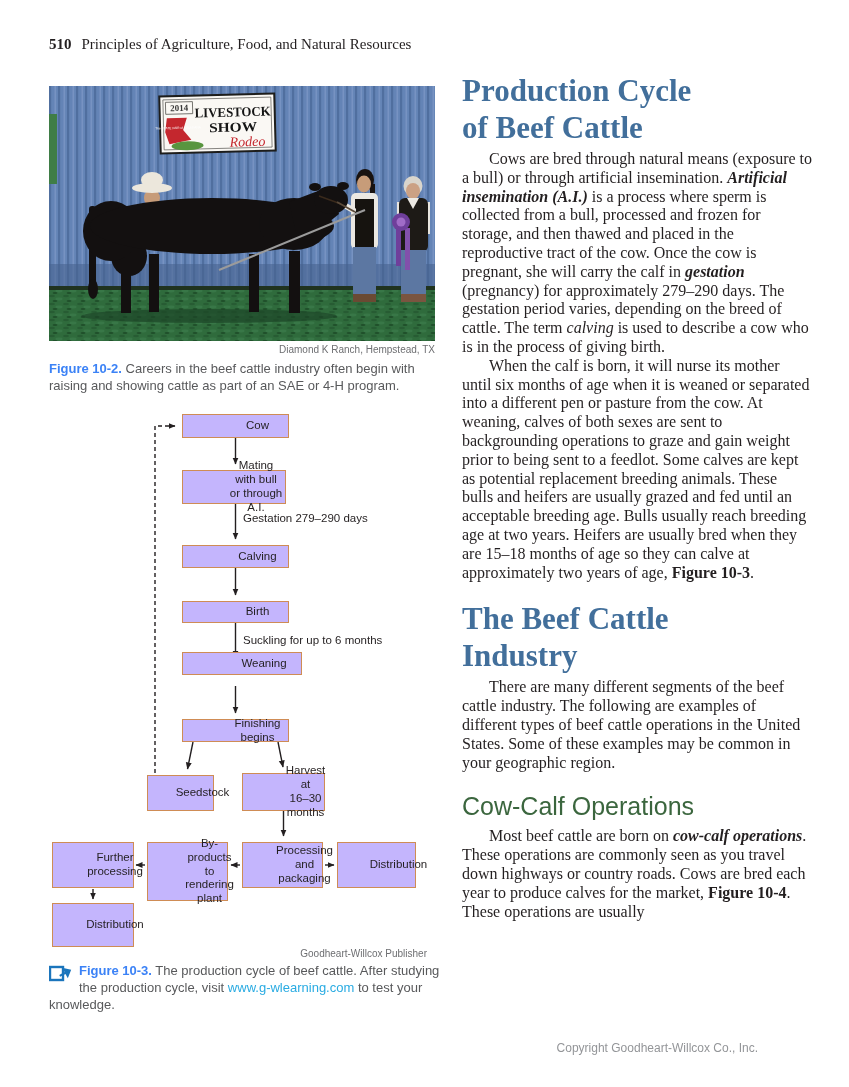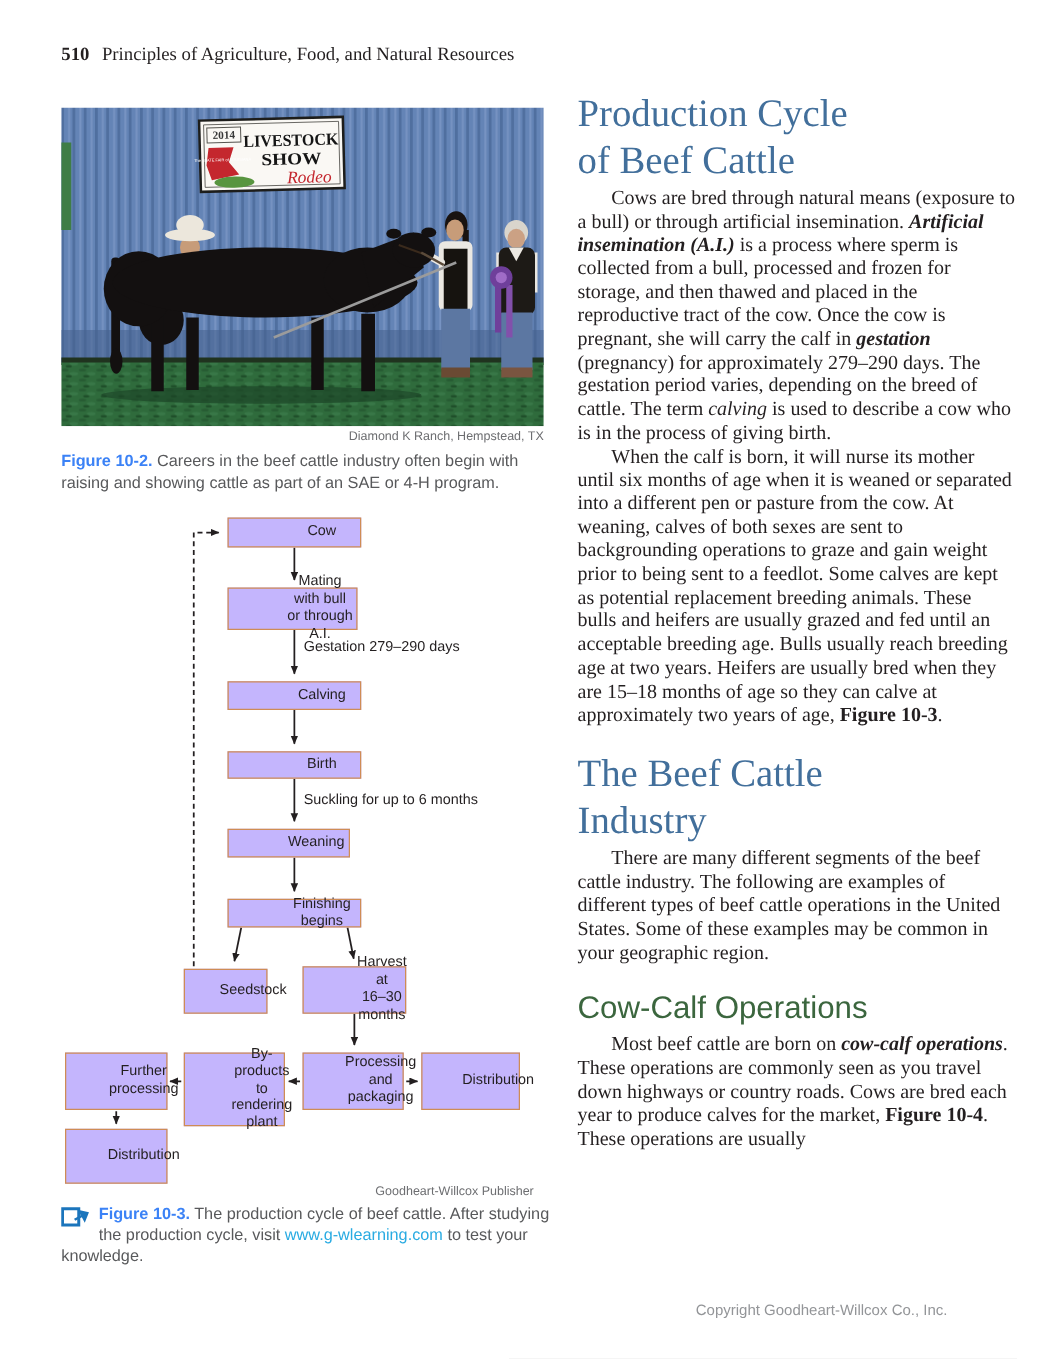--- a/index.html
+++ b/index.html
@@ -24,21 +24,21 @@
   .fc-node{position:absolute;display:flex;align-items:center;justify-content:center;text-align:center;
            background:#c4b5fd;border:1.5px solid #cf8c55;box-sizing:border-box;
            font:11.5px/1.2 "Liberation Sans",sans-serif;color:#231f20;white-space:pre-line;padding-left:44px;}
   .fc-label{position:absolute;font:11.5px "Liberation Sans",sans-serif;color:#231f20;white-space:nowrap;}
   .fc-credit{position:absolute;right:13px;top:543px;font:10px "Liberation Sans",sans-serif;color:#6d6e71;text-align:center;}
   
   .fig3{position:absolute;left:49px;top:962px;width:392px;margin-top:0;}
   .golearn-icon{float:left;margin:1px 6px 0 0;}
   
   .right-col{position:absolute;left:462px;top:72px;width:350px;}
-  .right-col h1{margin:0 0 4px 0;font-family:"Liberation Serif",serif;font-weight:normal;
+  .right-col h1{margin:0 0 4px 0;font-family:"Liberation Serif",serif;font-weight:bold;
                 font-size:31px;line-height:37px;color:#426f9b;white-space:pre-line;}
   .right-col h1.sec2{margin-top:18px;}
   .right-col h2{margin:20px 0 7px 0;font:25px/28px "Liberation Sans",sans-serif;font-weight:normal;color:#3b663e;}
   .body-para{margin:0;font-size:16px;line-height:18.8px;text-indent:27px;}
   .footer{position:absolute;right:91px;top:1041px;font:12px "Liberation Sans",sans-serif;color:#939598;}
 </style>
 </head>
 <body>
 
 <div class="page">
@@ -173,21 +173,21 @@
         <line x1="285" y1="460" x2="294" y2="460" marker-end="url(#ah)"></line>
         <line x1="53" y1="484" x2="53" y2="494" marker-end="url(#ah)"></line>
         <polyline points="115,368 115,21 135,21" stroke-dasharray="4 3" marker-end="url(#ah)"></polyline>
       </g>
     </svg>
     <div class="fc-node" style="left:142px;top:9px;width:107px;height:24px;">Cow</div>
     <div class="fc-node" style="left:142px;top:65px;width:104px;height:34px;">Mating with bull
 or through A.I.</div>
     <div class="fc-node" style="left:142px;top:140px;width:107px;height:23px;">Calving</div>
     <div class="fc-node" style="left:142px;top:196px;width:107px;height:22px;">Birth</div>
-    <div class="fc-node" style="left:142px;top:258px;width:98px;height:23px;">Weaning</div>
+    <div class="fc-node" style="left:142px;top:247px;width:120px;height:23px;">Weaning</div>
     <div class="fc-node" style="left:142px;top:314px;width:107px;height:23px;">Finishing begins</div>
     <div class="fc-node" style="left:107px;top:370px;width:67px;height:36px;">Seedstock</div>
     <div class="fc-node" style="left:202px;top:368px;width:83px;height:38px;">Harvest at
 16–30 months</div>
     <div class="fc-node" style="left:12px;top:437px;width:82px;height:46px;">Further
 processing</div>
     <div class="fc-node" style="left:107px;top:437px;width:81px;height:59px;">By-products
 to rendering
 plant</div>
     <div class="fc-node" style="left:202px;top:437px;width:81px;height:46px;">Processing

